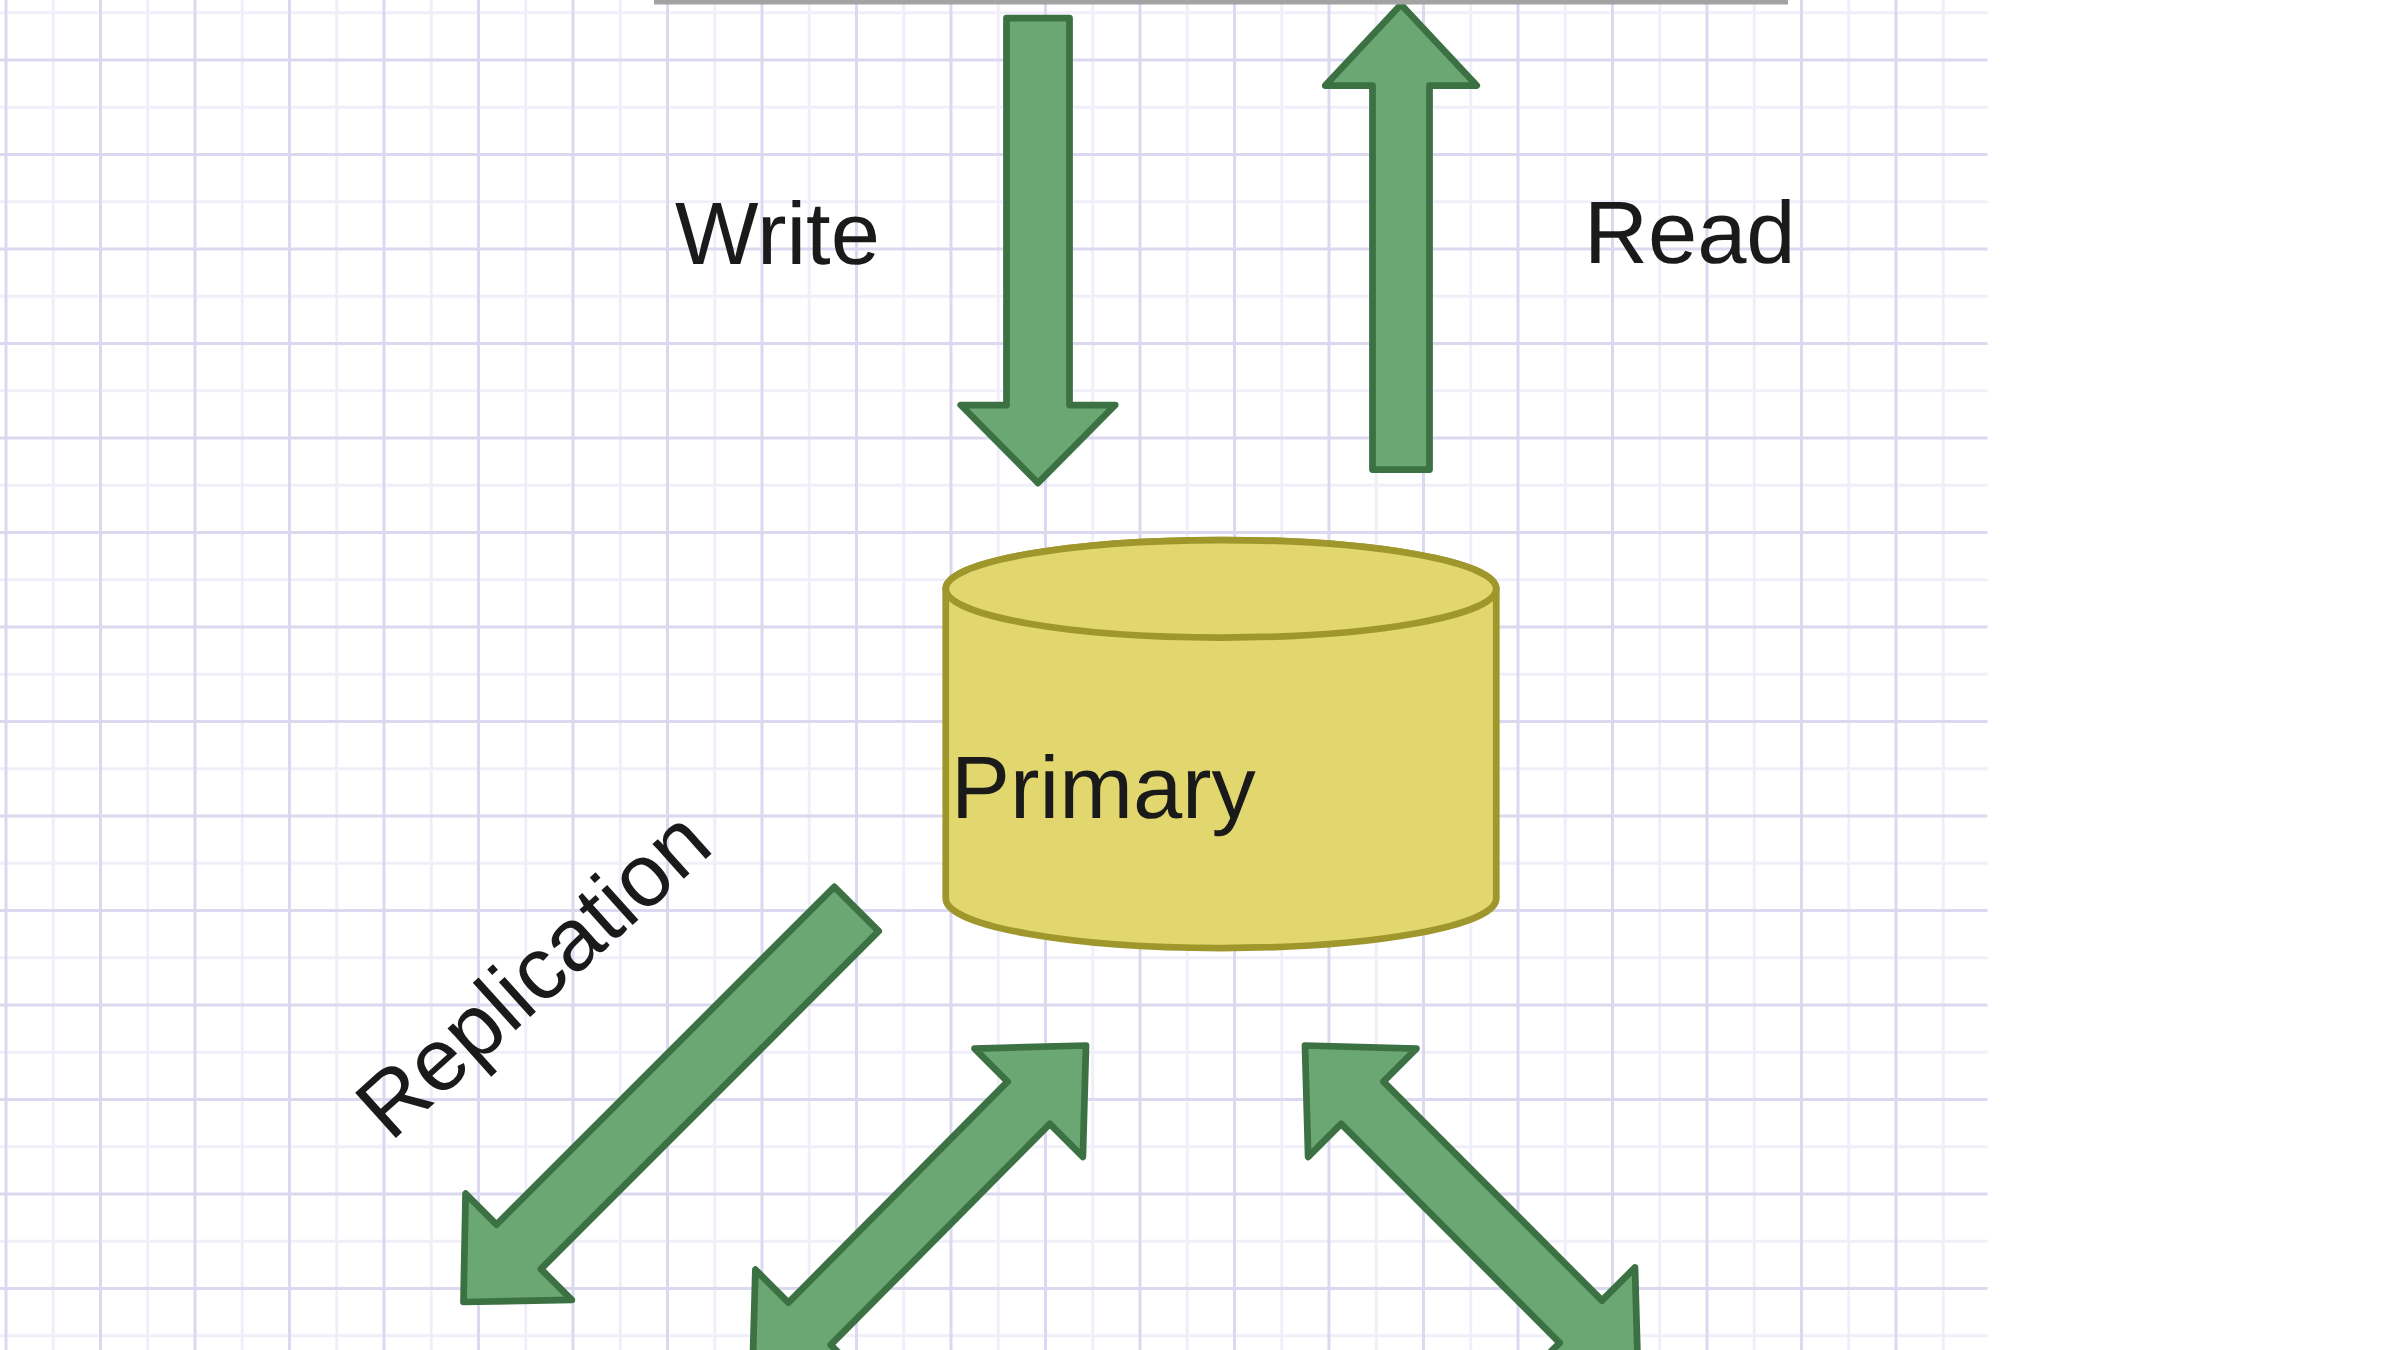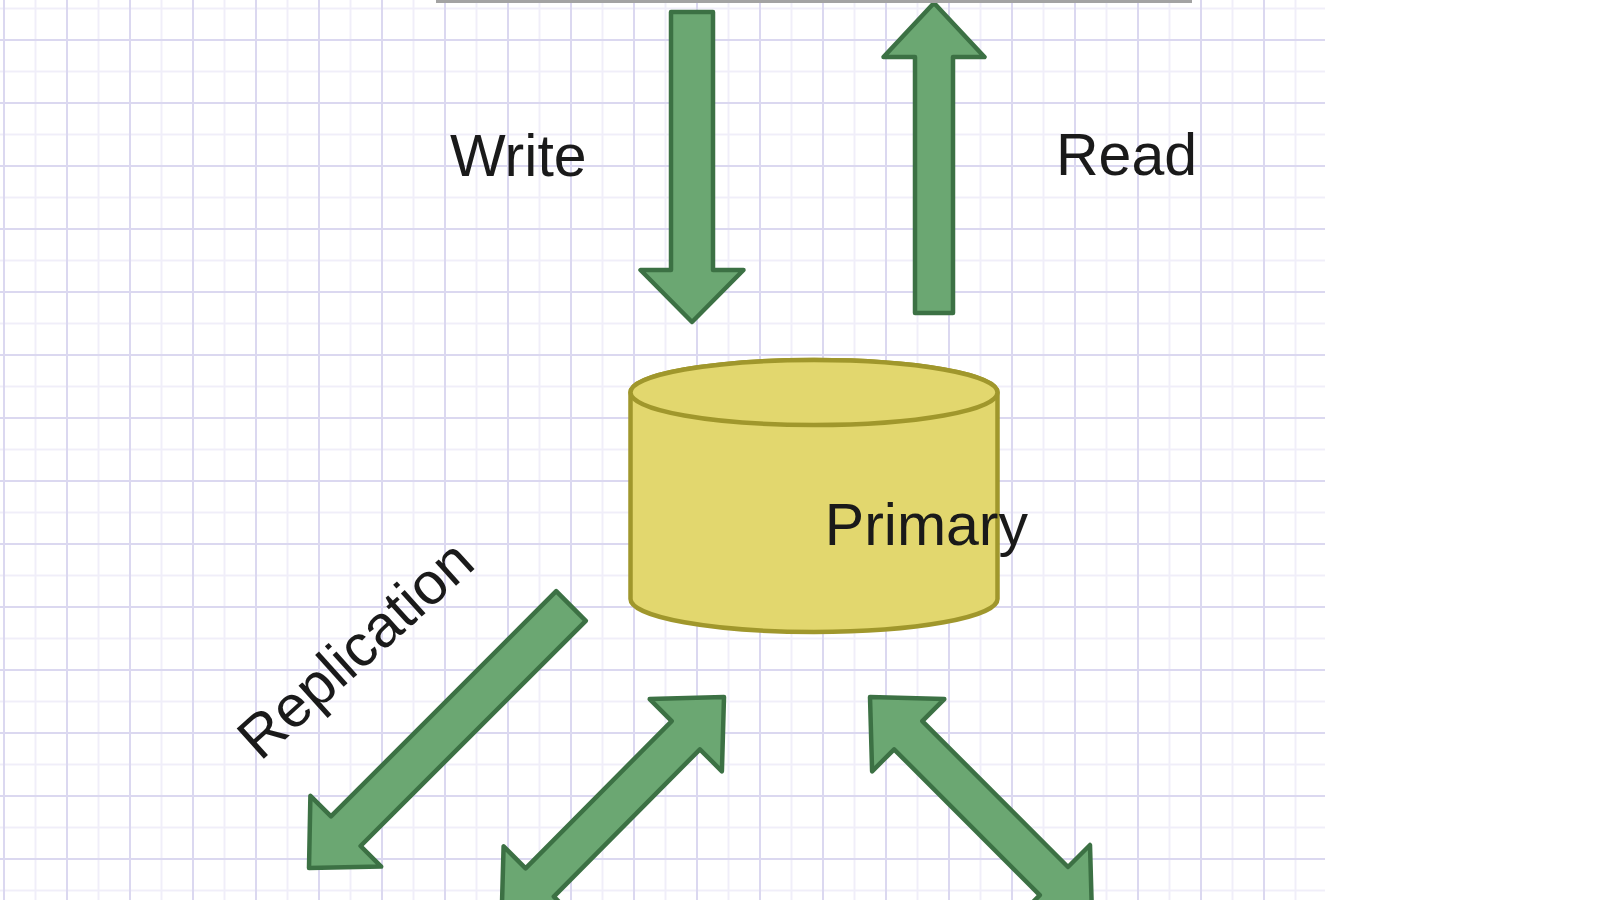--- a/index.html
+++ b/index.html
@@ -46,22 +46,22 @@
     position: absolute;
     color: #1a1a1a;
     font-size: 59px;
     line-height: 1.08;
     white-space: nowrap;
     user-select: none;
   }
   .label-write  { left: 450px;  top: 125px; }
   .label-read   { left: 1056px; top: 124px; }
   .label-primary {
-    left: 660px; top: 494px; width: 368px;
-    text-align: right;
+    left: 634px; top: 494px; width: 368px;
+    text-align: left;
   }
   .label-replication {
     left: 356px; top: 650px;
     transform: translate(-50%, -50%) rotate(-42deg);
   }
   .window-edge {
     position: absolute;
     left: 436px; top: 0;
     width: 756px; height: 3px;
     background: #a3a3a3;

